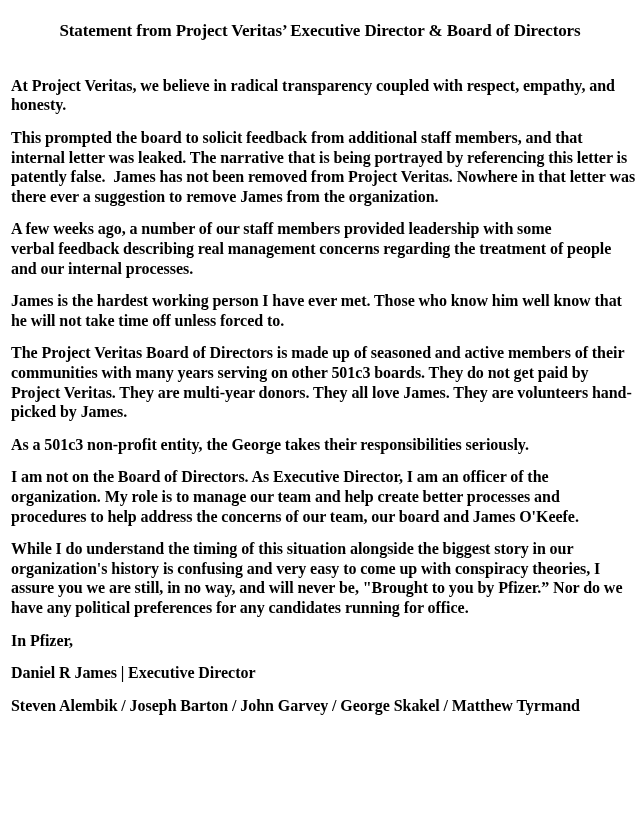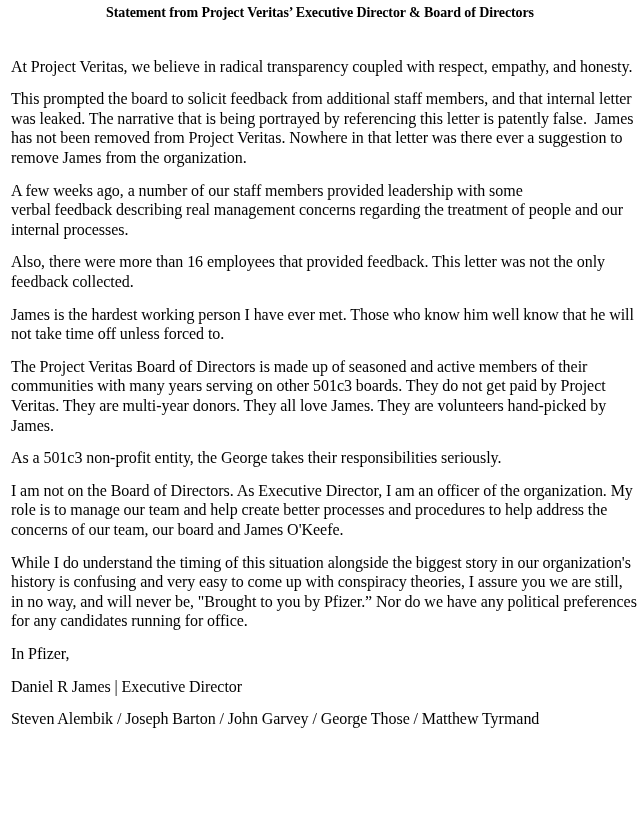--- a/index.html
+++ b/index.html
@@ -17,31 +17,32 @@
   }
   .page {
     width: 640px;
     height: 840px;
     box-sizing: border-box;
     padding: 0;
     background: #ffffff;
     position: relative;
   }
   .doc-title {
-    font-size: 14px;
+    font-size: 17px;
     font-weight: bold;
     text-align: center;
     line-height: 1.05;
-    margin: 0;
+    margin: 16px;
     padding: 6px 6px 0 6px;
     letter-spacing: -0.1px;
   }
   .body-block {
     padding: 0 2px 0 11px;
     margin-top: 36px;
+    font-weight: bold;
   }
   p.para {
     font-size: 16px;
     line-height: 19.6px;
     margin: 0 0 13px 0;
     text-align: left;
     word-spacing: -0.15px;
     letter-spacing: -0.03px;
     white-space: pre-wrap;
   }
@@ -58,34 +59,33 @@
 
   <div class="body-block">
 
     <p class="para">At Project Veritas, we believe in radical transparency coupled with respect, empathy, and honesty.</p>
 
     <p class="para">This prompted the board to solicit feedback from additional staff members, and that internal letter was leaked. The narrative that is being portrayed by referencing this letter is patently false.  James has not been removed from Project Veritas. Nowhere in that letter was there ever a suggestion to remove James from the organization.</p>
 
     <p class="para">A few weeks ago, a number of our staff members provided leadership with some
 verbal feedback describing real management concerns regarding the treatment of people and our internal processes.</p>
 
-    <p class="para">Also, there were more than 16 employees that provided feedback. This letter was not the only feedback collected.</p>
 
     <p class="para">James is the hardest working person I have ever met. Those who know him well know that he will not take time off unless forced to.</p>
 
     <p class="para">The Project Veritas Board of Directors is made up of seasoned and active members of their communities with many years serving on other 501c3 boards. They do not get paid by Project Veritas. They are multi-year donors. They all love James. They are volunteers hand-picked by James.</p>
 
     <p class="para">As a 501c3 non-profit entity, the George takes their responsibilities seriously.</p>
 
     <p class="para">I am not on the Board of Directors. As Executive Director, I am an officer of the organization. My role is to manage our team and help create better processes and procedures to help address the concerns of our team, our board and James O'Keefe.</p>
 
     <p class="para">While I do understand the timing of this situation alongside the biggest story in our organization's history is confusing and very easy to come up with conspiracy theories, I assure you we are still, in no way, and will never be, "Brought to you by Pfizer.” Nor do we have any political preferences for any candidates running for office.</p>
 
 
     <p class="para">In Pfizer,</p>
 
     <p class="para">Daniel R James | Executive Director</p>
 
 
-    <p class="para">Steven Alembik / Joseph Barton / John Garvey / George Those / Matthew Tyrmand</p>
+    <p class="para">Steven Alembik / Joseph Barton / John Garvey / George Skakel / Matthew Tyrmand</p>
 
   </div>
 </div>
 
 </body></html>

